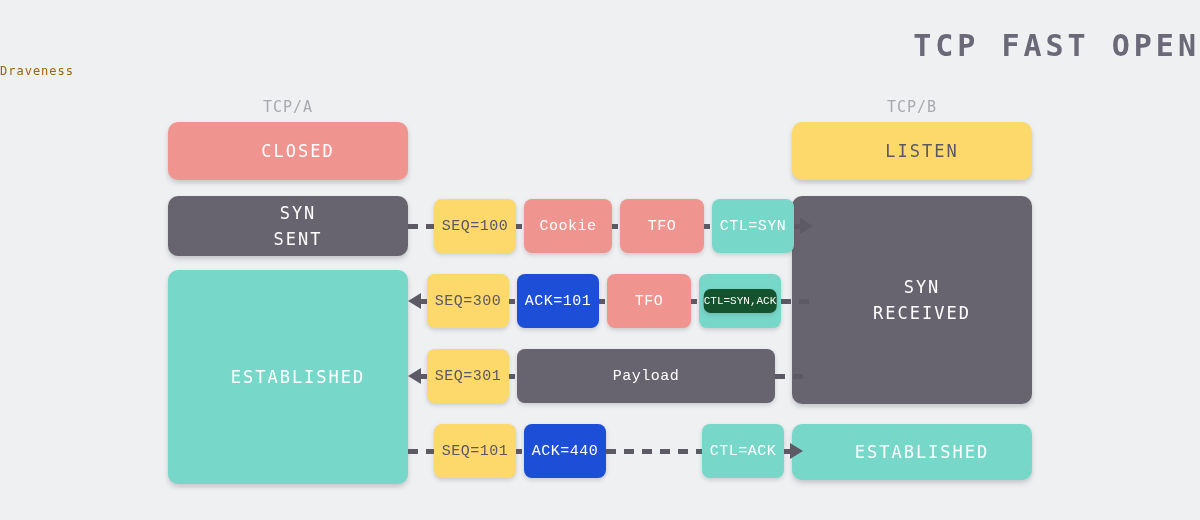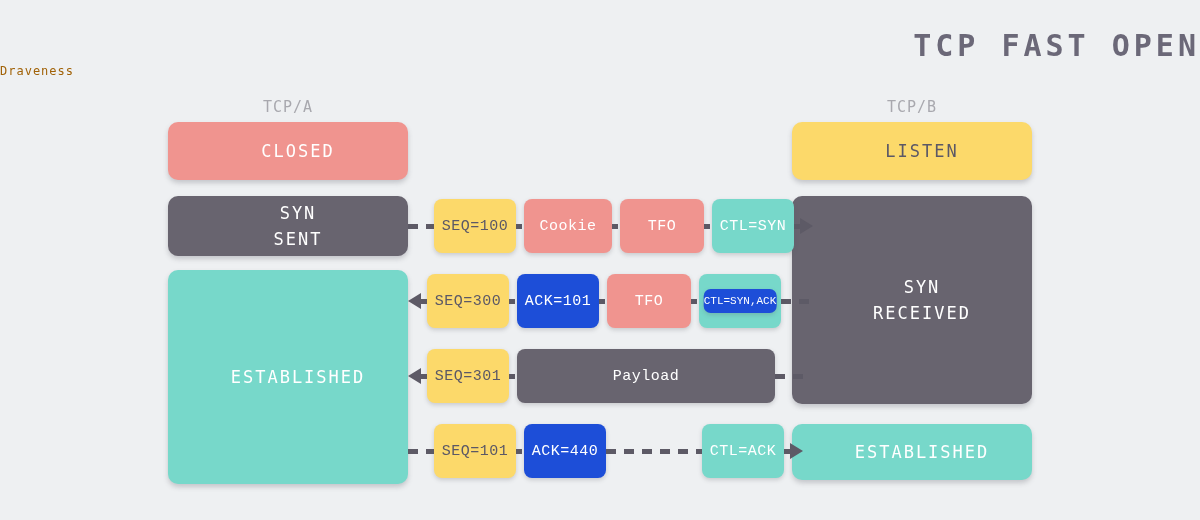--- a/index.html
+++ b/index.html
@@ -104,21 +104,21 @@
   .pill.salmon { background:#f0948f; }
   .pill.teal   { background:#77d8ca; }
   .pill.gray   { background:#68646f; }
 
   
   .pill .overflow-label {
     position: absolute;
     top: 50%;
     left: 50%;
     transform: translate(-50%,-50%);
-    background: #1d4ed8;
+    background: #14532d;
     color: #ffffff;
     border-radius: 7px;
     padding: 6px 0;
     font-size: 11px;
     letter-spacing: 0px;
     white-space: nowrap;
     box-shadow: 0 2px 4px rgba(90,90,100,0.25);
   }
 
   

